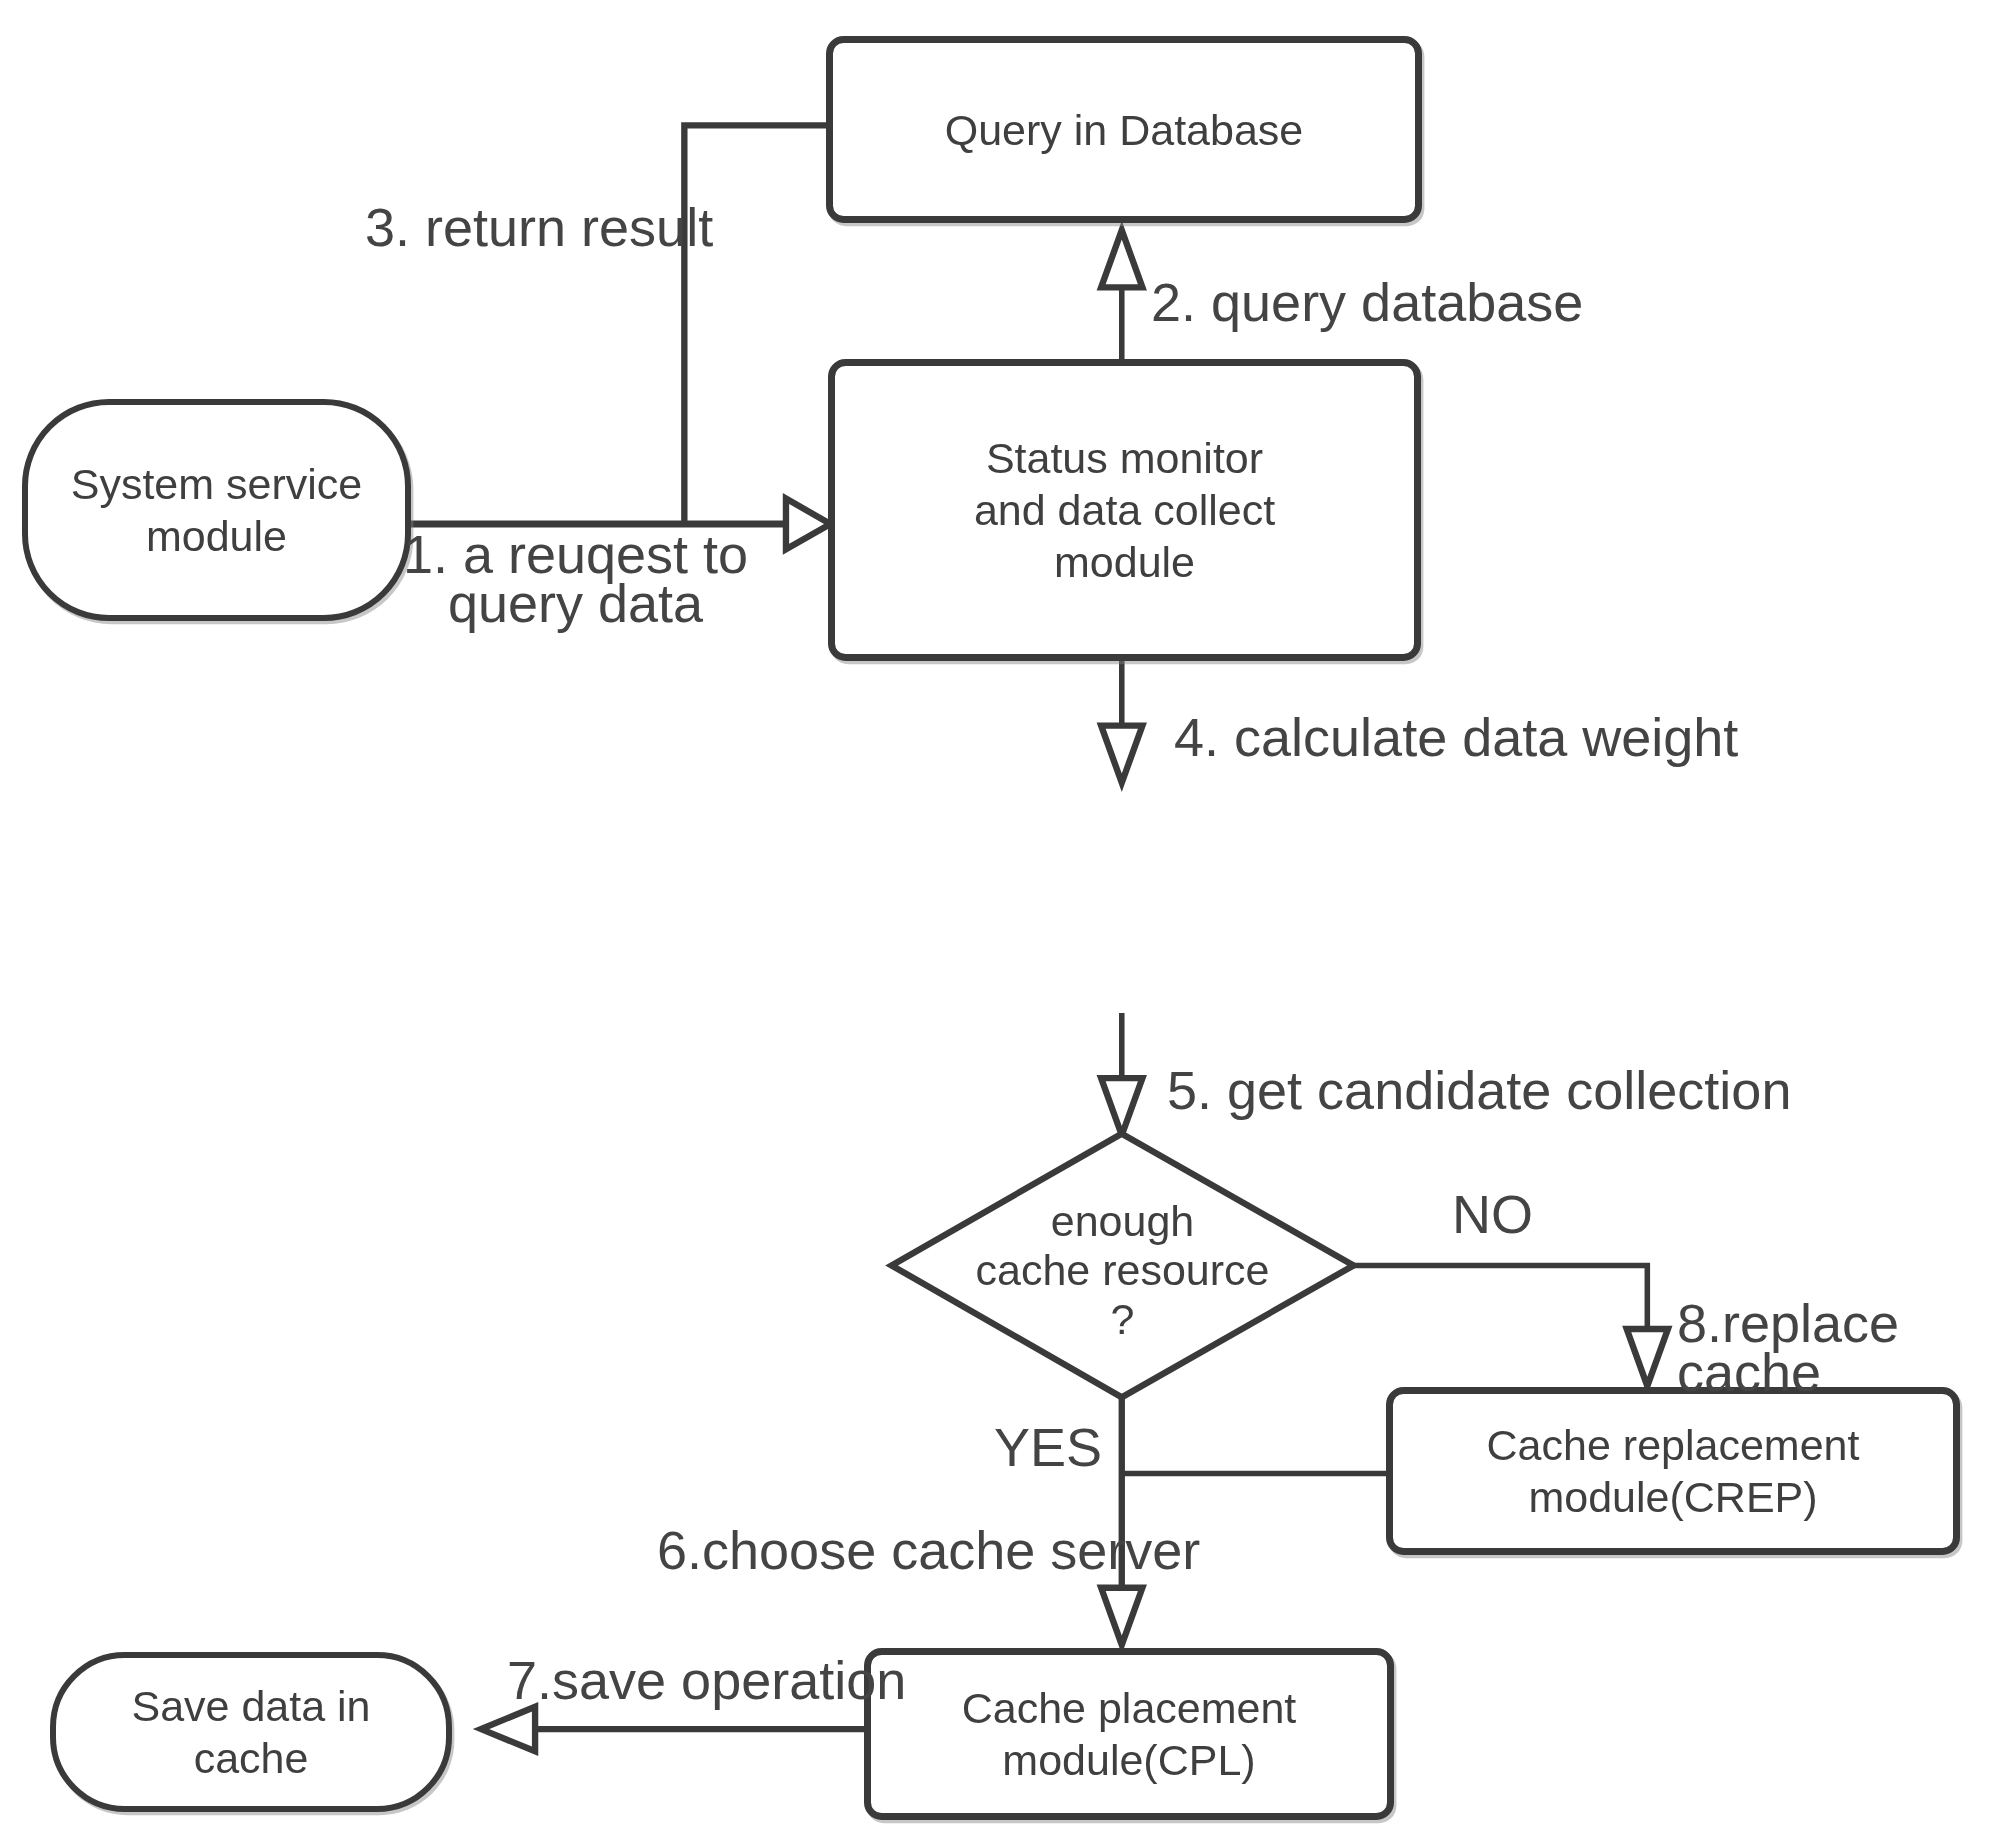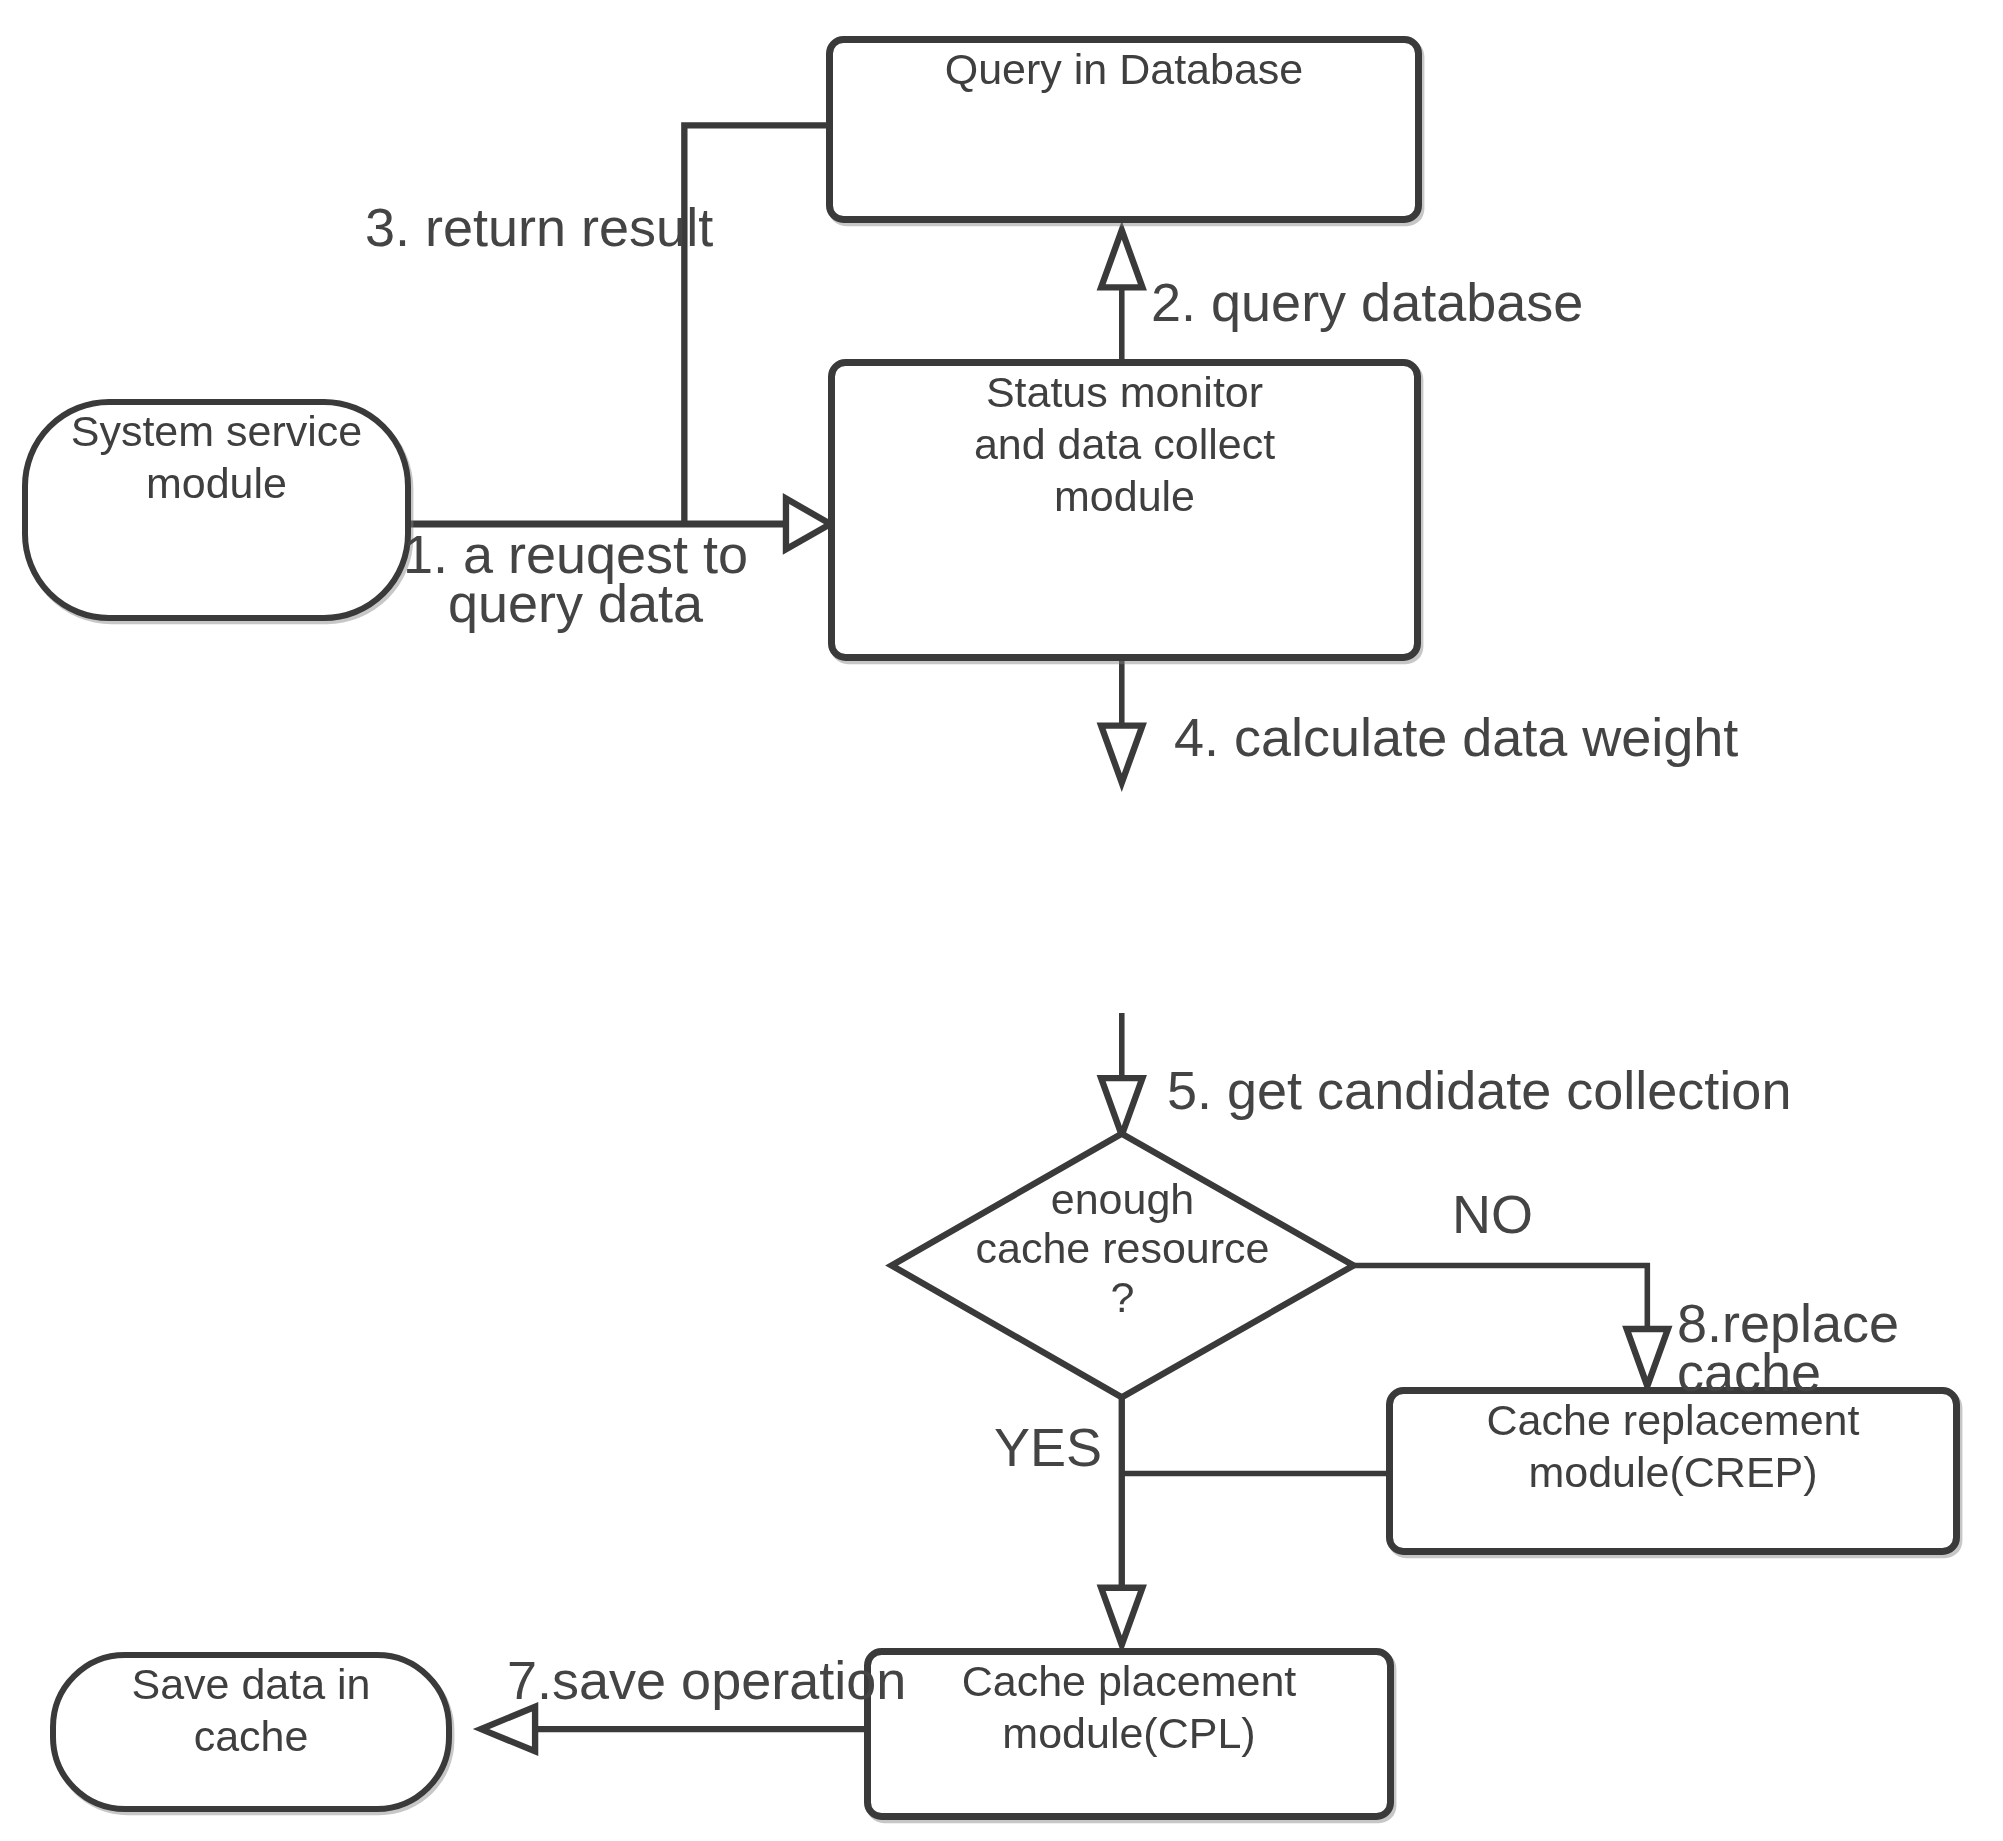--- a/index.html
+++ b/index.html
@@ -22,20 +22,21 @@
     width: 2003px;
     height: 1841px;
   }
   .node {
     position: absolute;
     box-sizing: border-box;
     background: #ffffff;
     border: 7.1px solid #3a3a3a;
     border-radius: 17.5px;
     display: flex;
+    align-items: center;
     justify-content: center;
     text-align: center;
     white-space: pre-line;
     font-size: 43px;
     line-height: 52px;
     color: #3f3f3f;
     box-shadow: 2.4px 3.2px 0 rgba(130,130,130,0.45);
   }
   .node.stadium {
     border-width: 6.4px;
@@ -155,17 +156,18 @@
   <div class="edge-label" style="left:1174px; top:713px;">4. calculate data weight</div>
 
   <div class="edge-label" style="left:1167px; top:1066px;">5. get candidate collection</div>
 
   <div class="edge-label" style="left:1452px; top:1190px;text-align:right;">NO</div>
 
   <div class="edge-label" style="left:1677px; top:1299px;">8.replace cache</div>
 
   <div class="edge-label" style="left:969px; top:1423px;margin-left:25px;">YES</div>
 
+  <div class="edge-label" style="left:657px; top:1526px;">6.choose cache server</div>
 
   <div class="edge-label" style="left:507px; top:1656px;">7.save operation</div>
 
 </div>
 
 
 </body></html>

